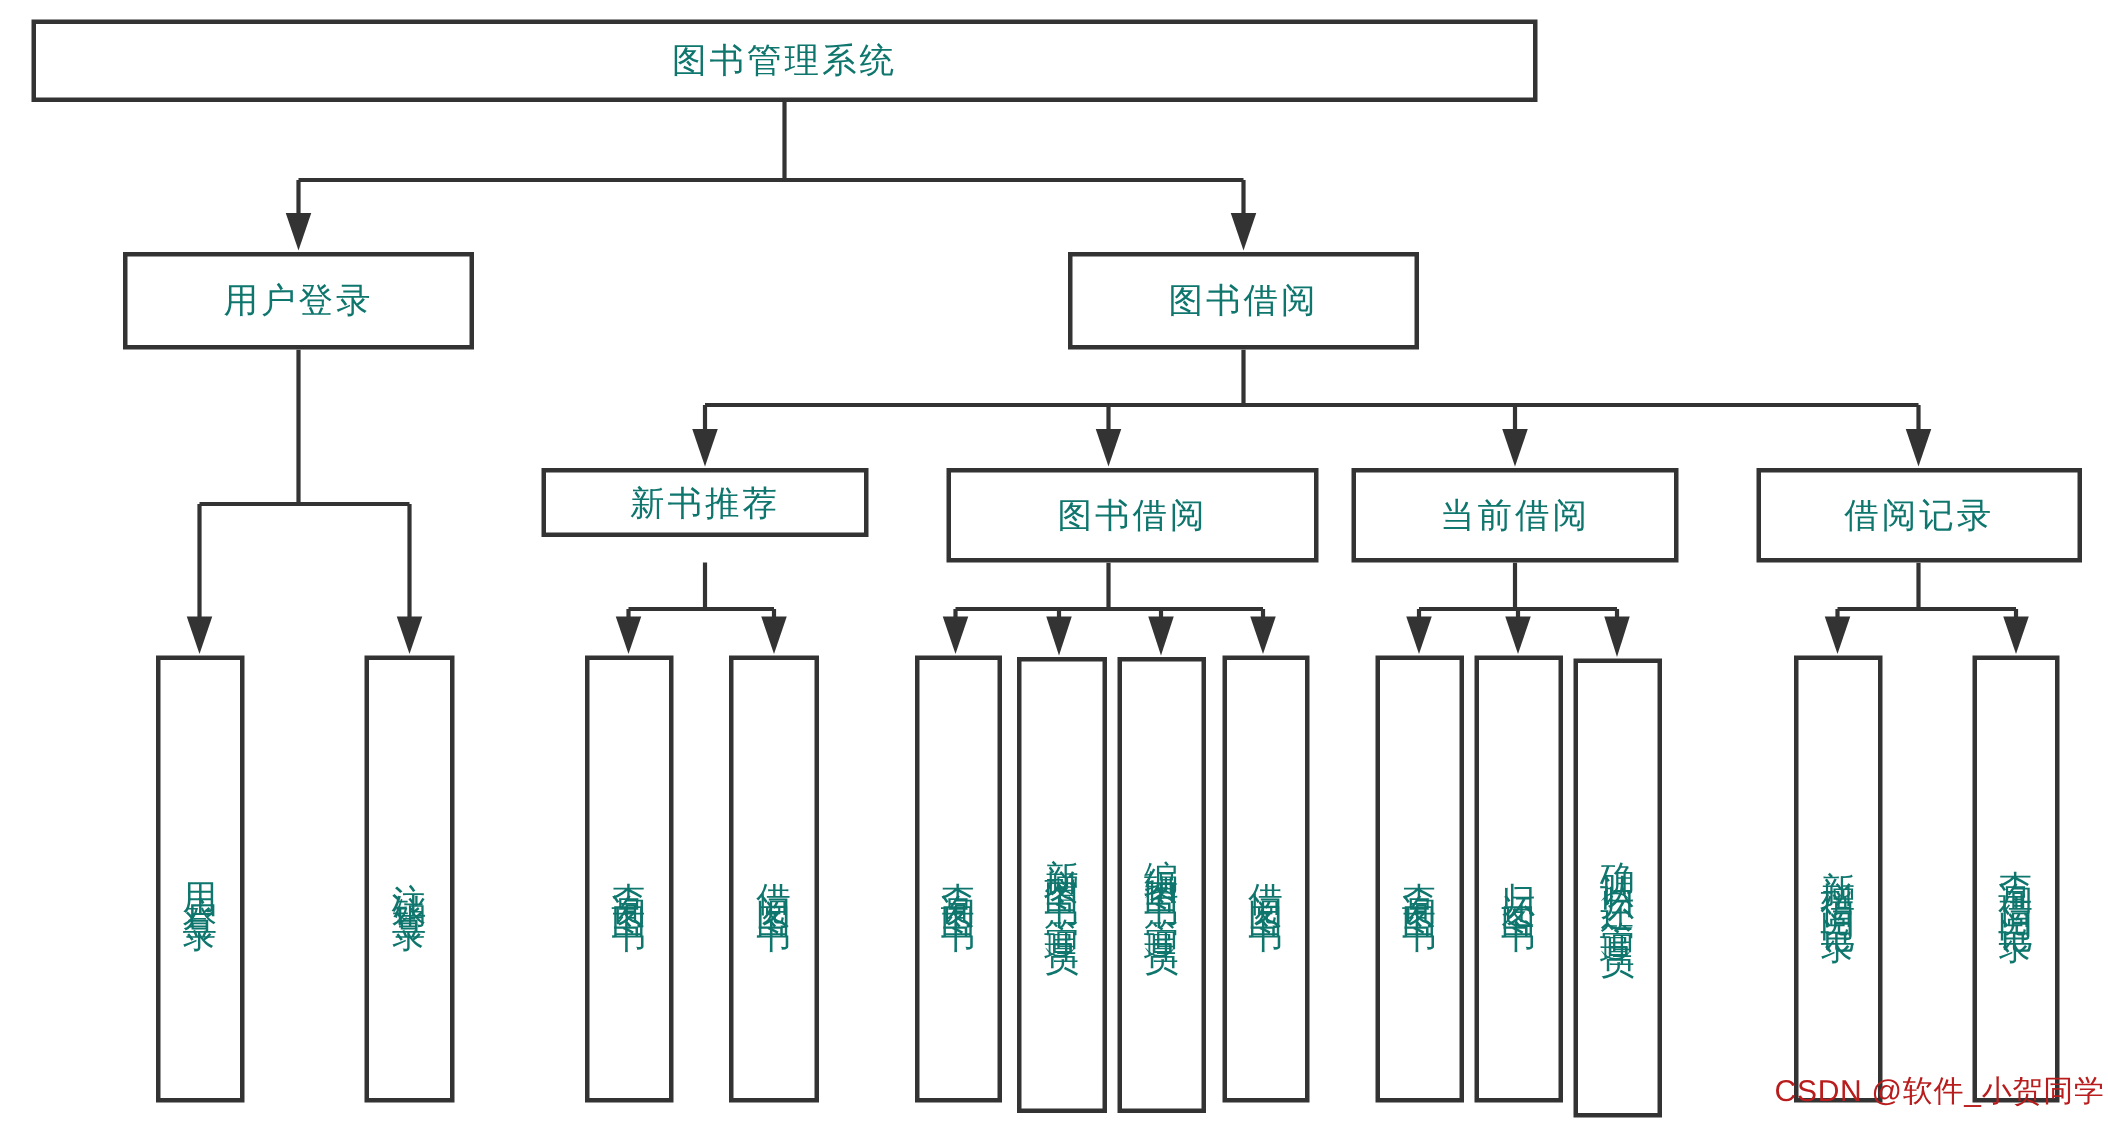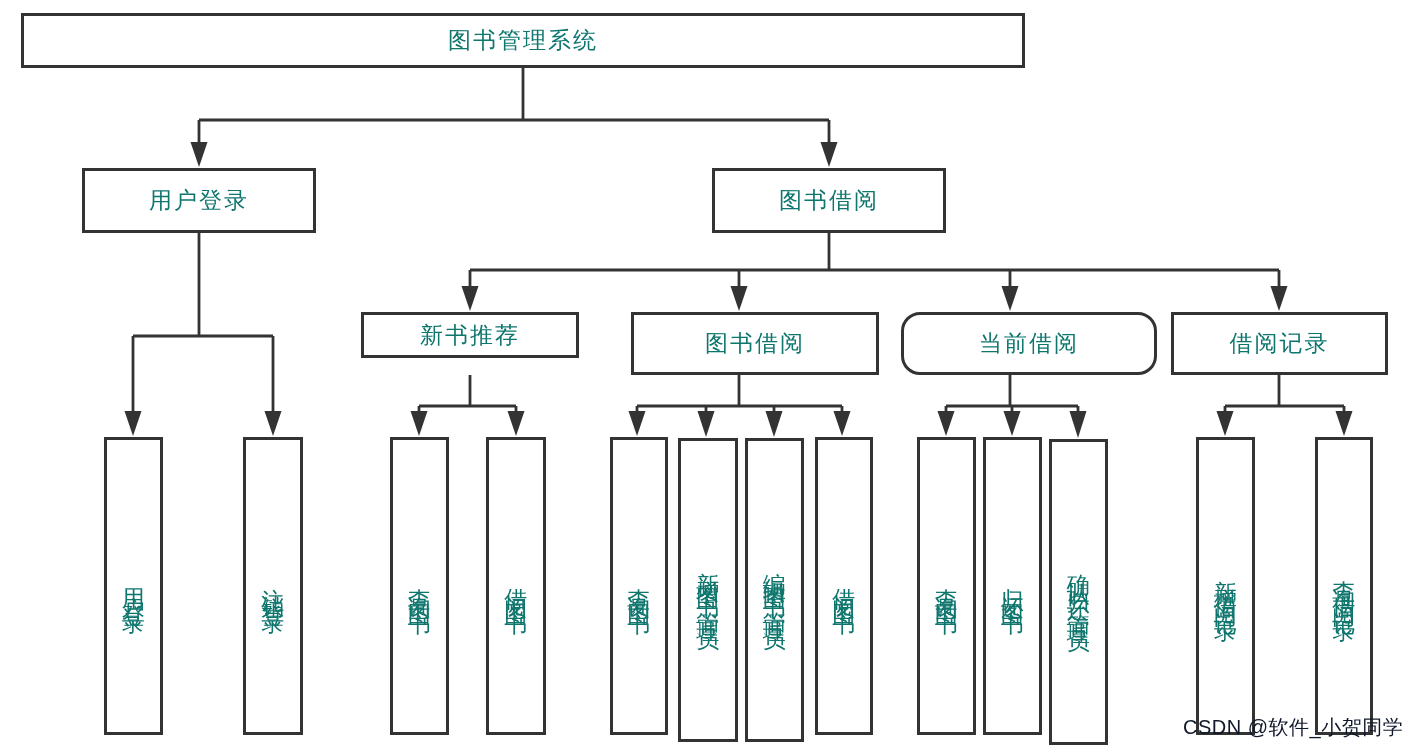--- a/index.html
+++ b/index.html
@@ -19,21 +19,21 @@
     font-size:23px; letter-spacing:2px; color:#0f766e;
     white-space:nowrap;
   }
   .leaf {
     writing-mode:vertical-rl; text-orientation:mixed;
     letter-spacing:8px; line-height:1.15; font-size:23px;
     white-space:normal;
   }
   .watermark {
     position:absolute; left:1183px; top:714px;
-    font-size:20px; letter-spacing:0.5px; color:#0f172a;
+    font-size:20px; letter-spacing:0.5px; color:#b91c1c;
     z-index:5; white-space:nowrap;
   }
 </style>
 </head>
 <body>
 
 <div class="canvas">
 
   <svg class="connectors" viewBox="0 0 1405 747" xmlns="http://www.w3.org/2000/svg">
 
@@ -111,21 +111,21 @@
     </g>
   </svg>
 
   <div class="box" style="left:21px; top:13px; width:1004px; height:55px;">图书管理系统</div>
 
   <div class="box" style="left:82px; top:168px; width:234px; height:65px;">用户登录</div>
   <div class="box" style="left:712px; top:168px; width:234px; height:65px;">图书借阅</div>
 
   <div class="box" style="left:361px; top:312px; width:218px; height:46px;">新书推荐</div>
   <div class="box" style="left:631px; top:312px; width:248px; height:63px;">图书借阅</div>
-  <div class="box" style="left:901px; top:312px; width:256px; height:63px;border-radius:19px;">当前借阅</div>
+  <div class="box" style="left:901px; top:312px; width:218px; height:63px;">当前借阅</div>
   <div class="box" style="left:1171px; top:312px; width:217px; height:63px;">借阅记录</div>
 
   <div class="box leaf" style="left:104px; top:437px; width:59px; height:298px;">用户登录</div>
   <div class="box leaf" style="left:243px; top:437px; width:60px; height:298px;">注销登录</div>
 
   <div class="box leaf" style="left:390px; top:437px; width:59px; height:298px;">查询图书</div>
   <div class="box leaf" style="left:486px; top:437px; width:60px; height:298px;">借阅图书</div>
 
   <div class="box leaf" style="left:610px; top:437px; width:58px; height:298px;">查询图书</div>
   <div class="box leaf" style="left:678px; top:438px; width:60px; height:304px;">新增图书（管理员）</div>

